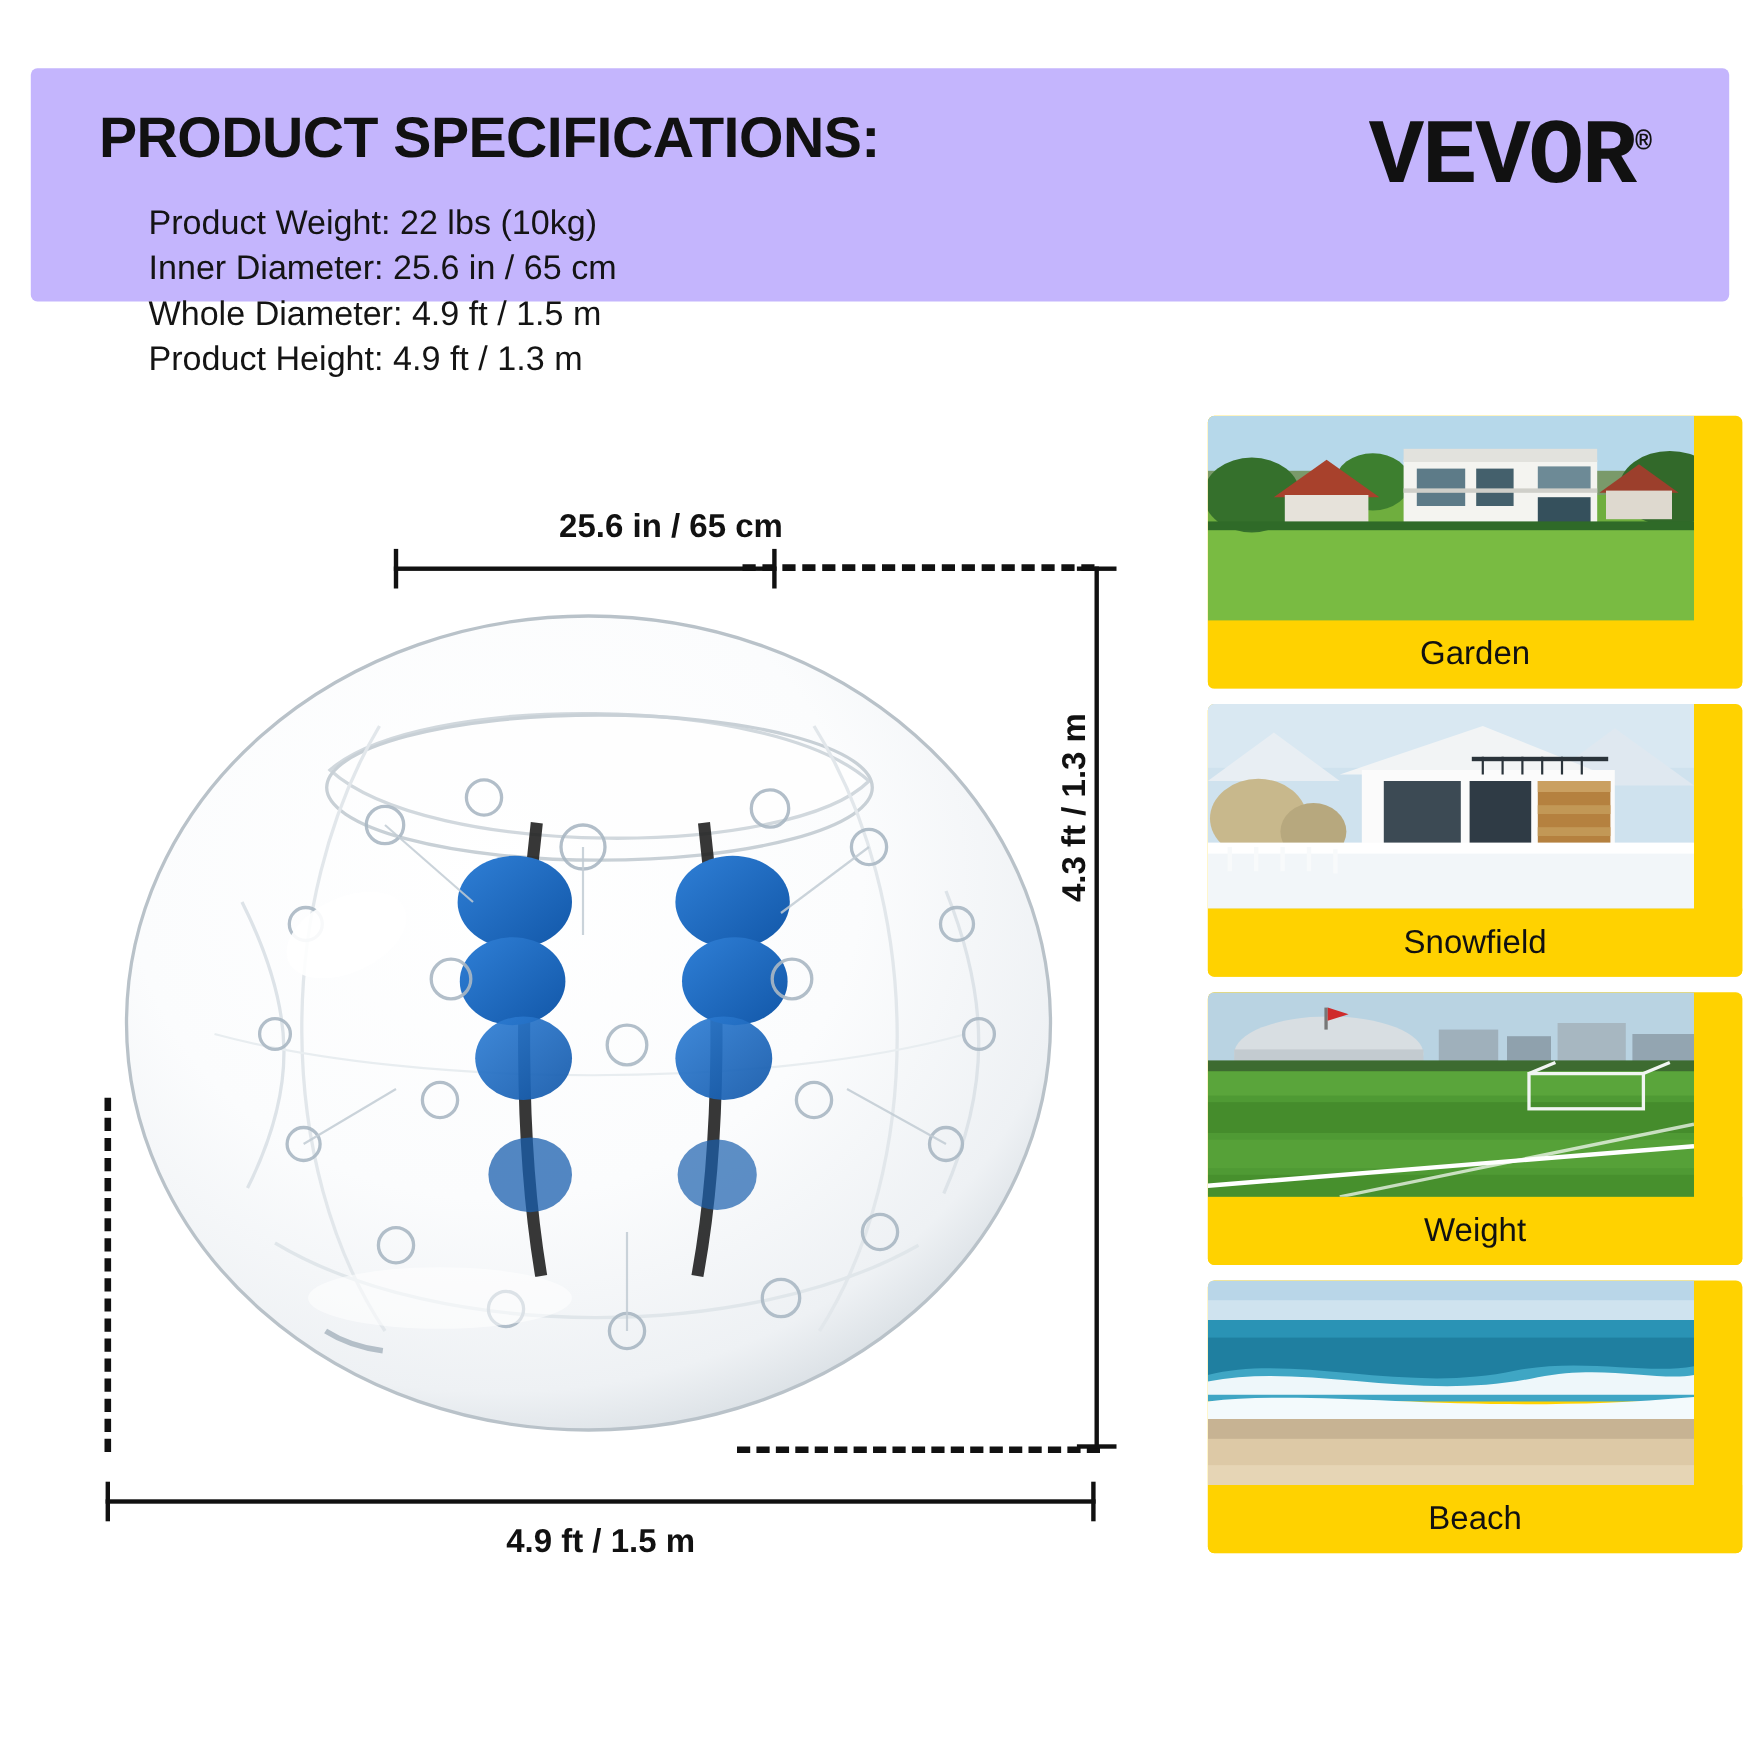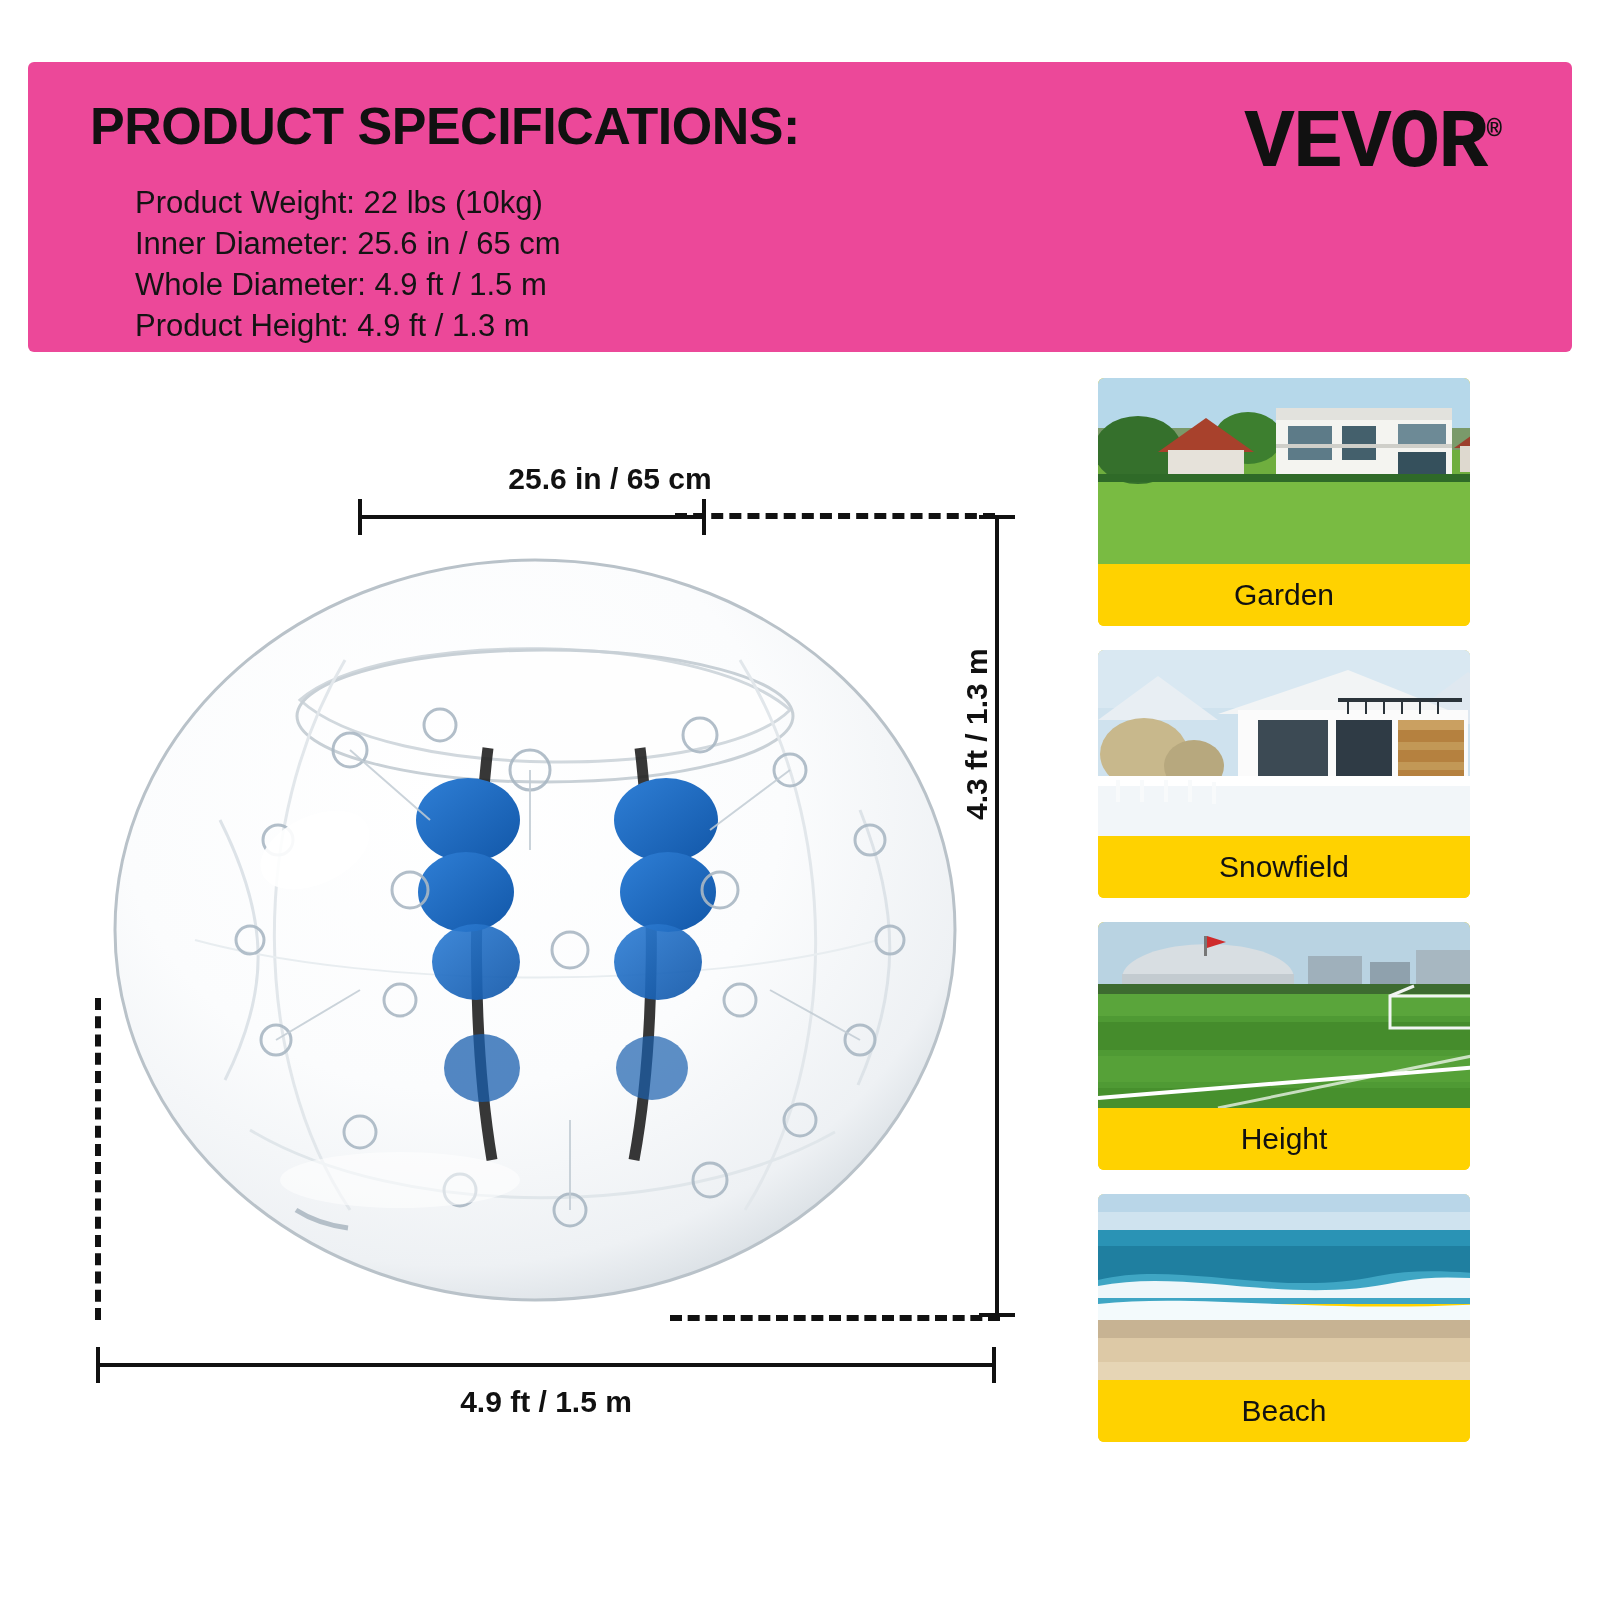--- a/index.html
+++ b/index.html
@@ -14,22 +14,22 @@
     position: relative;
     overflow: hidden;
   }
 
   
   .header {
     position: absolute;
     left: 28px;
     top: 62px;
     width: 1544px;
-    height: 290px;
-    background: #ec4899;
+    height: 212px;
+    background: #c4b5fd;
     border-radius: 6px;
   }
   .spec-title {
     position: absolute;
     left: 62px;
     top: 34px;
     font-size: 52px;
     font-weight: bold;
     letter-spacing: -0.5px;
     color: #111111;
@@ -201,22 +201,22 @@
   .ball-svg { display: block; }
 
   
   .scenes {
     position: absolute;
     left: 1098px;
     top: 378px;
     width: 442px;
   }
   .scene-card {
-    width: 372px;
-    margin-bottom: 24px;
+    width: 486px;
+    margin-bottom: 14px;
     border-radius: 6px;
     overflow: hidden;
     background: #FFD200;
   }
   .scene-img {
     width: 442px;
     height: 186px;
     display: block;
   }
   .scene-label {
@@ -438,21 +438,21 @@
 
       <g stroke="#f1f5f2" stroke-width="3" fill="none">
         <rect x="292" y="74" width="104" height="32"></rect>
         <line x1="292" y1="74" x2="316" y2="64"></line>
         <line x1="396" y1="74" x2="420" y2="64"></line>
       </g>
 
       <path d="M0 176 L442 140" stroke="#ffffff" stroke-width="4" fill="none"></path>
       <path d="M120 186 L442 120" stroke="#ffffff" stroke-width="3" fill="none" opacity="0.7"></path>
     </svg>
-    <div class="scene-label">Height</div>
+    <div class="scene-label">Weight</div>
   </div>
 
   <div class="scene-card">
     <svg class="scene-img" viewBox="0 0 442 186" preserveAspectRatio="none">
       <rect x="0" y="0" width="442" height="40" fill="#cfe3ef"></rect>
       <rect x="0" y="0" width="442" height="18" fill="#b9d6e8"></rect>
       <rect x="0" y="36" width="442" height="54" fill="#1f7fa0"></rect>
       <rect x="0" y="36" width="442" height="16" fill="#2a93b5"></rect>
 
       <path d="M0 86 C 80 66, 180 104, 280 82 C 340 70, 400 86, 442 78 L442 110 L0 110 Z" fill="#3fa6c4"></path>

